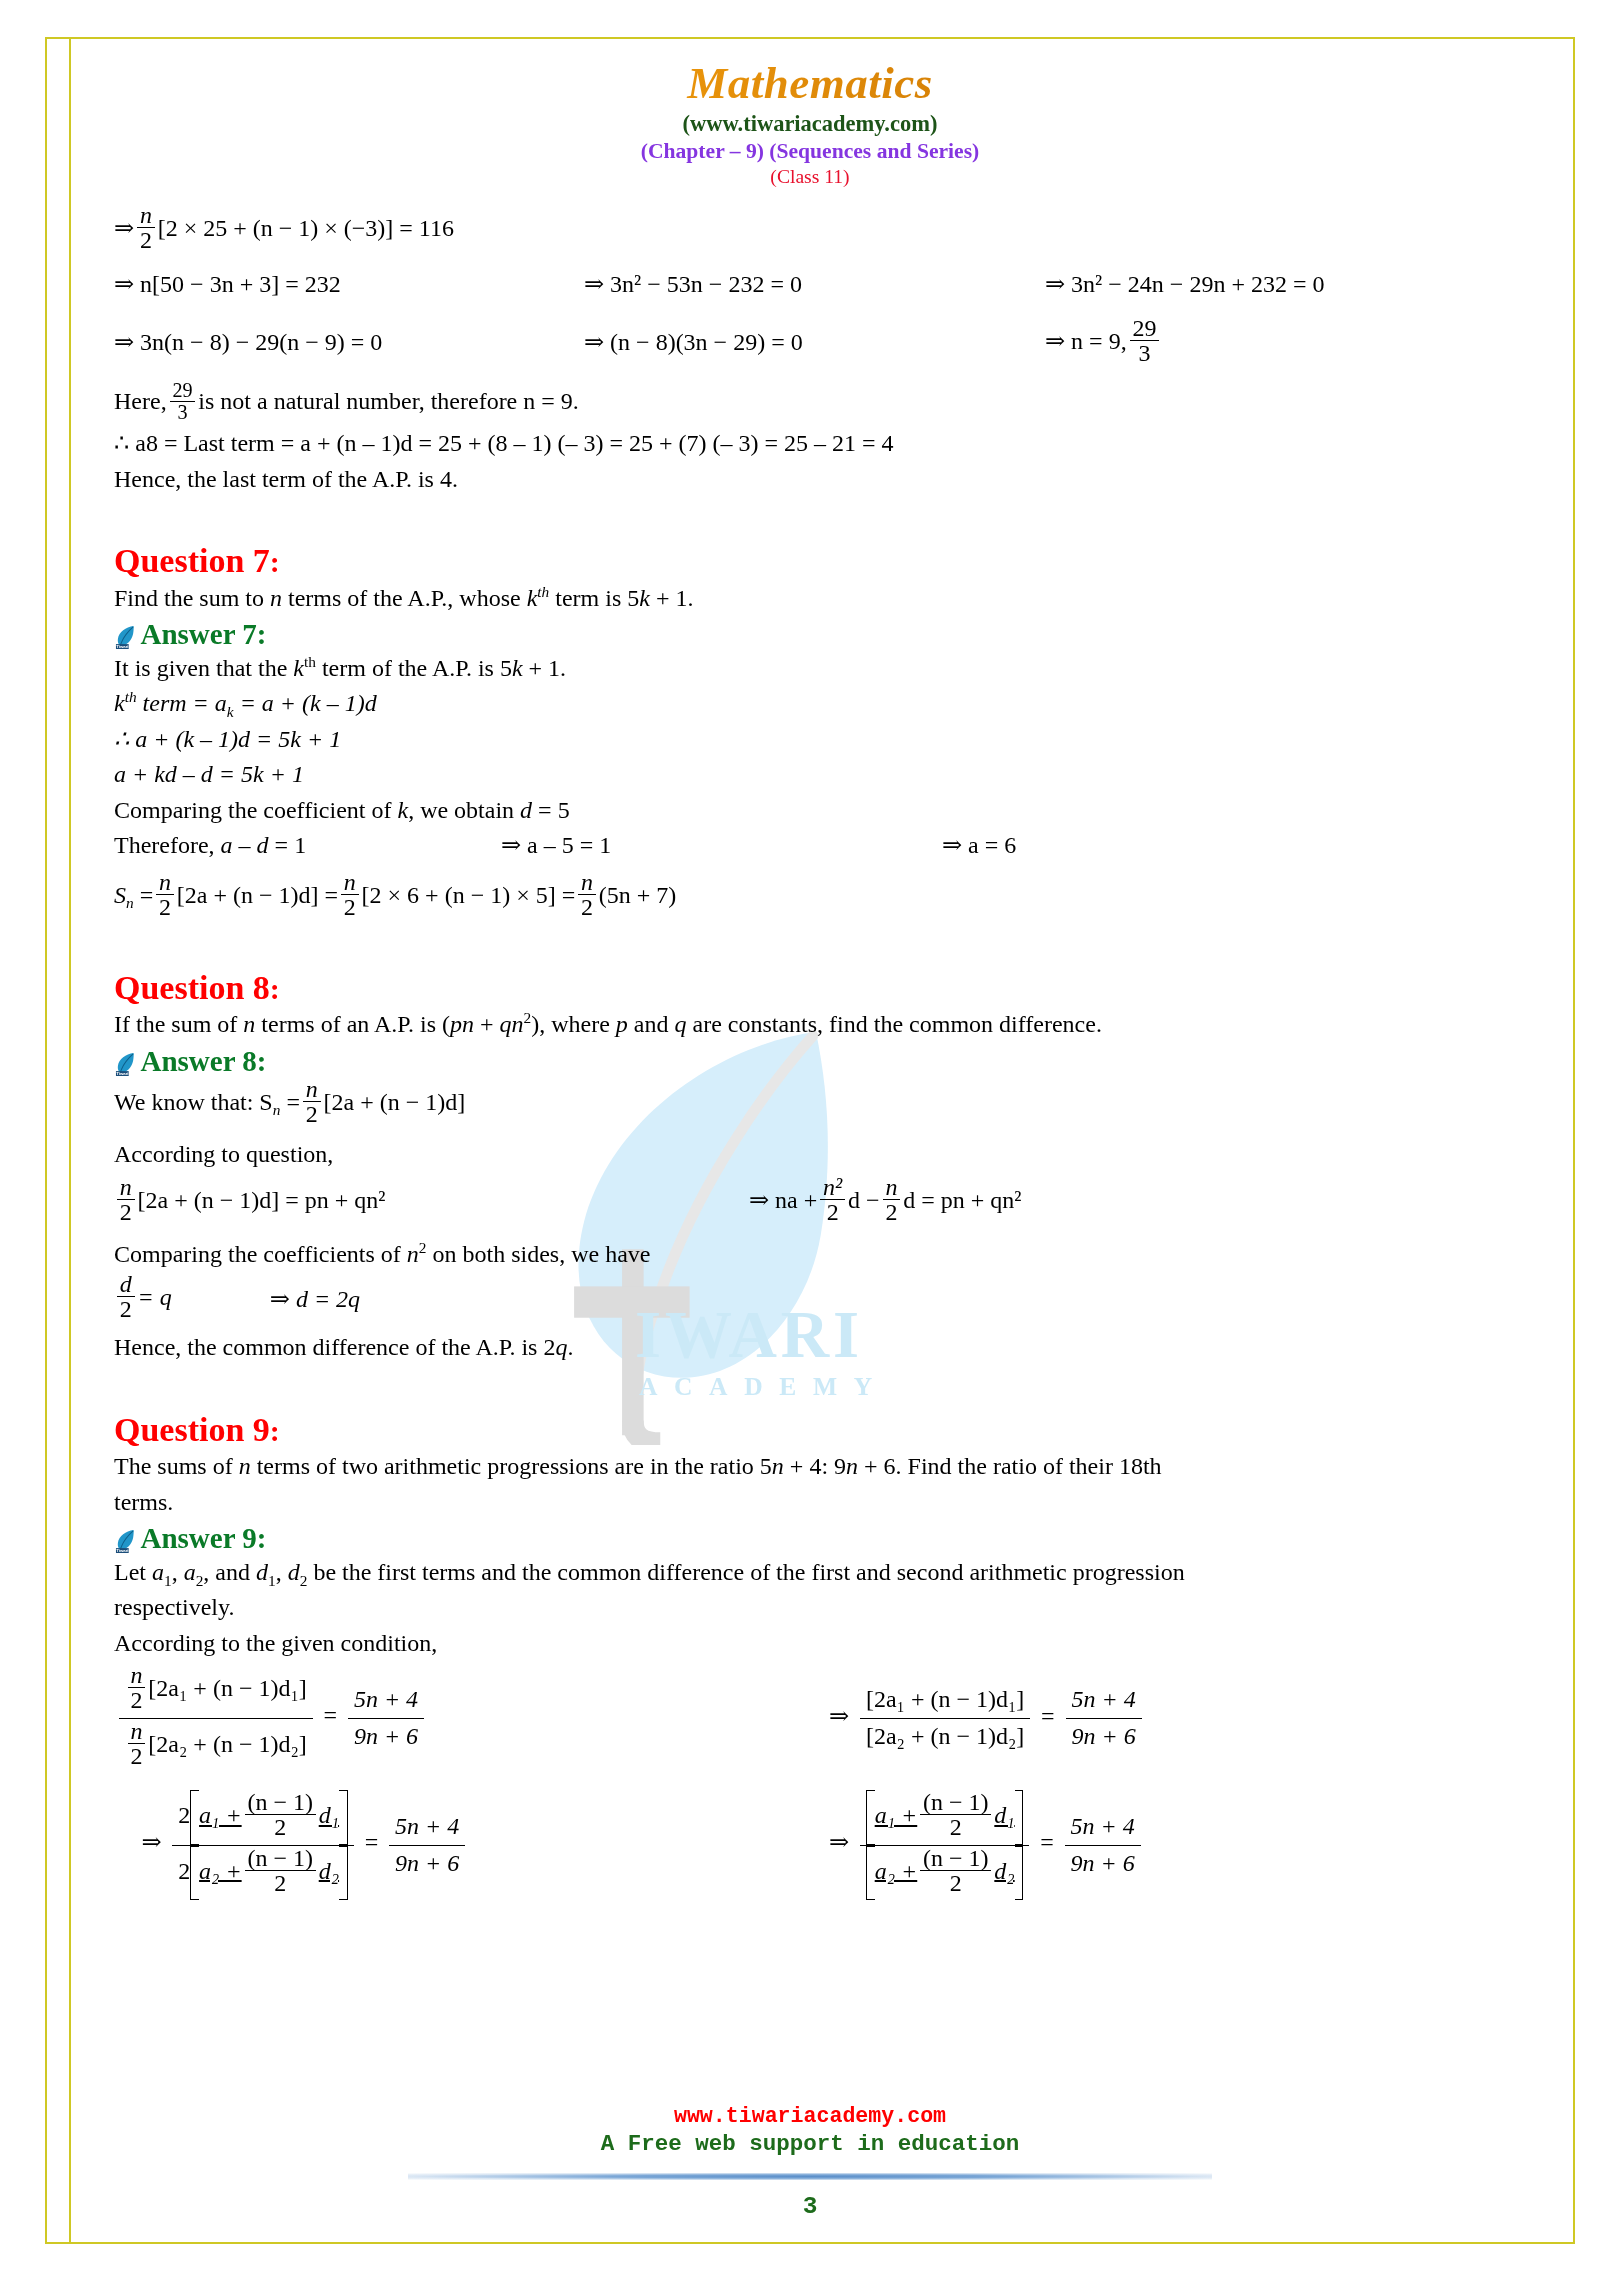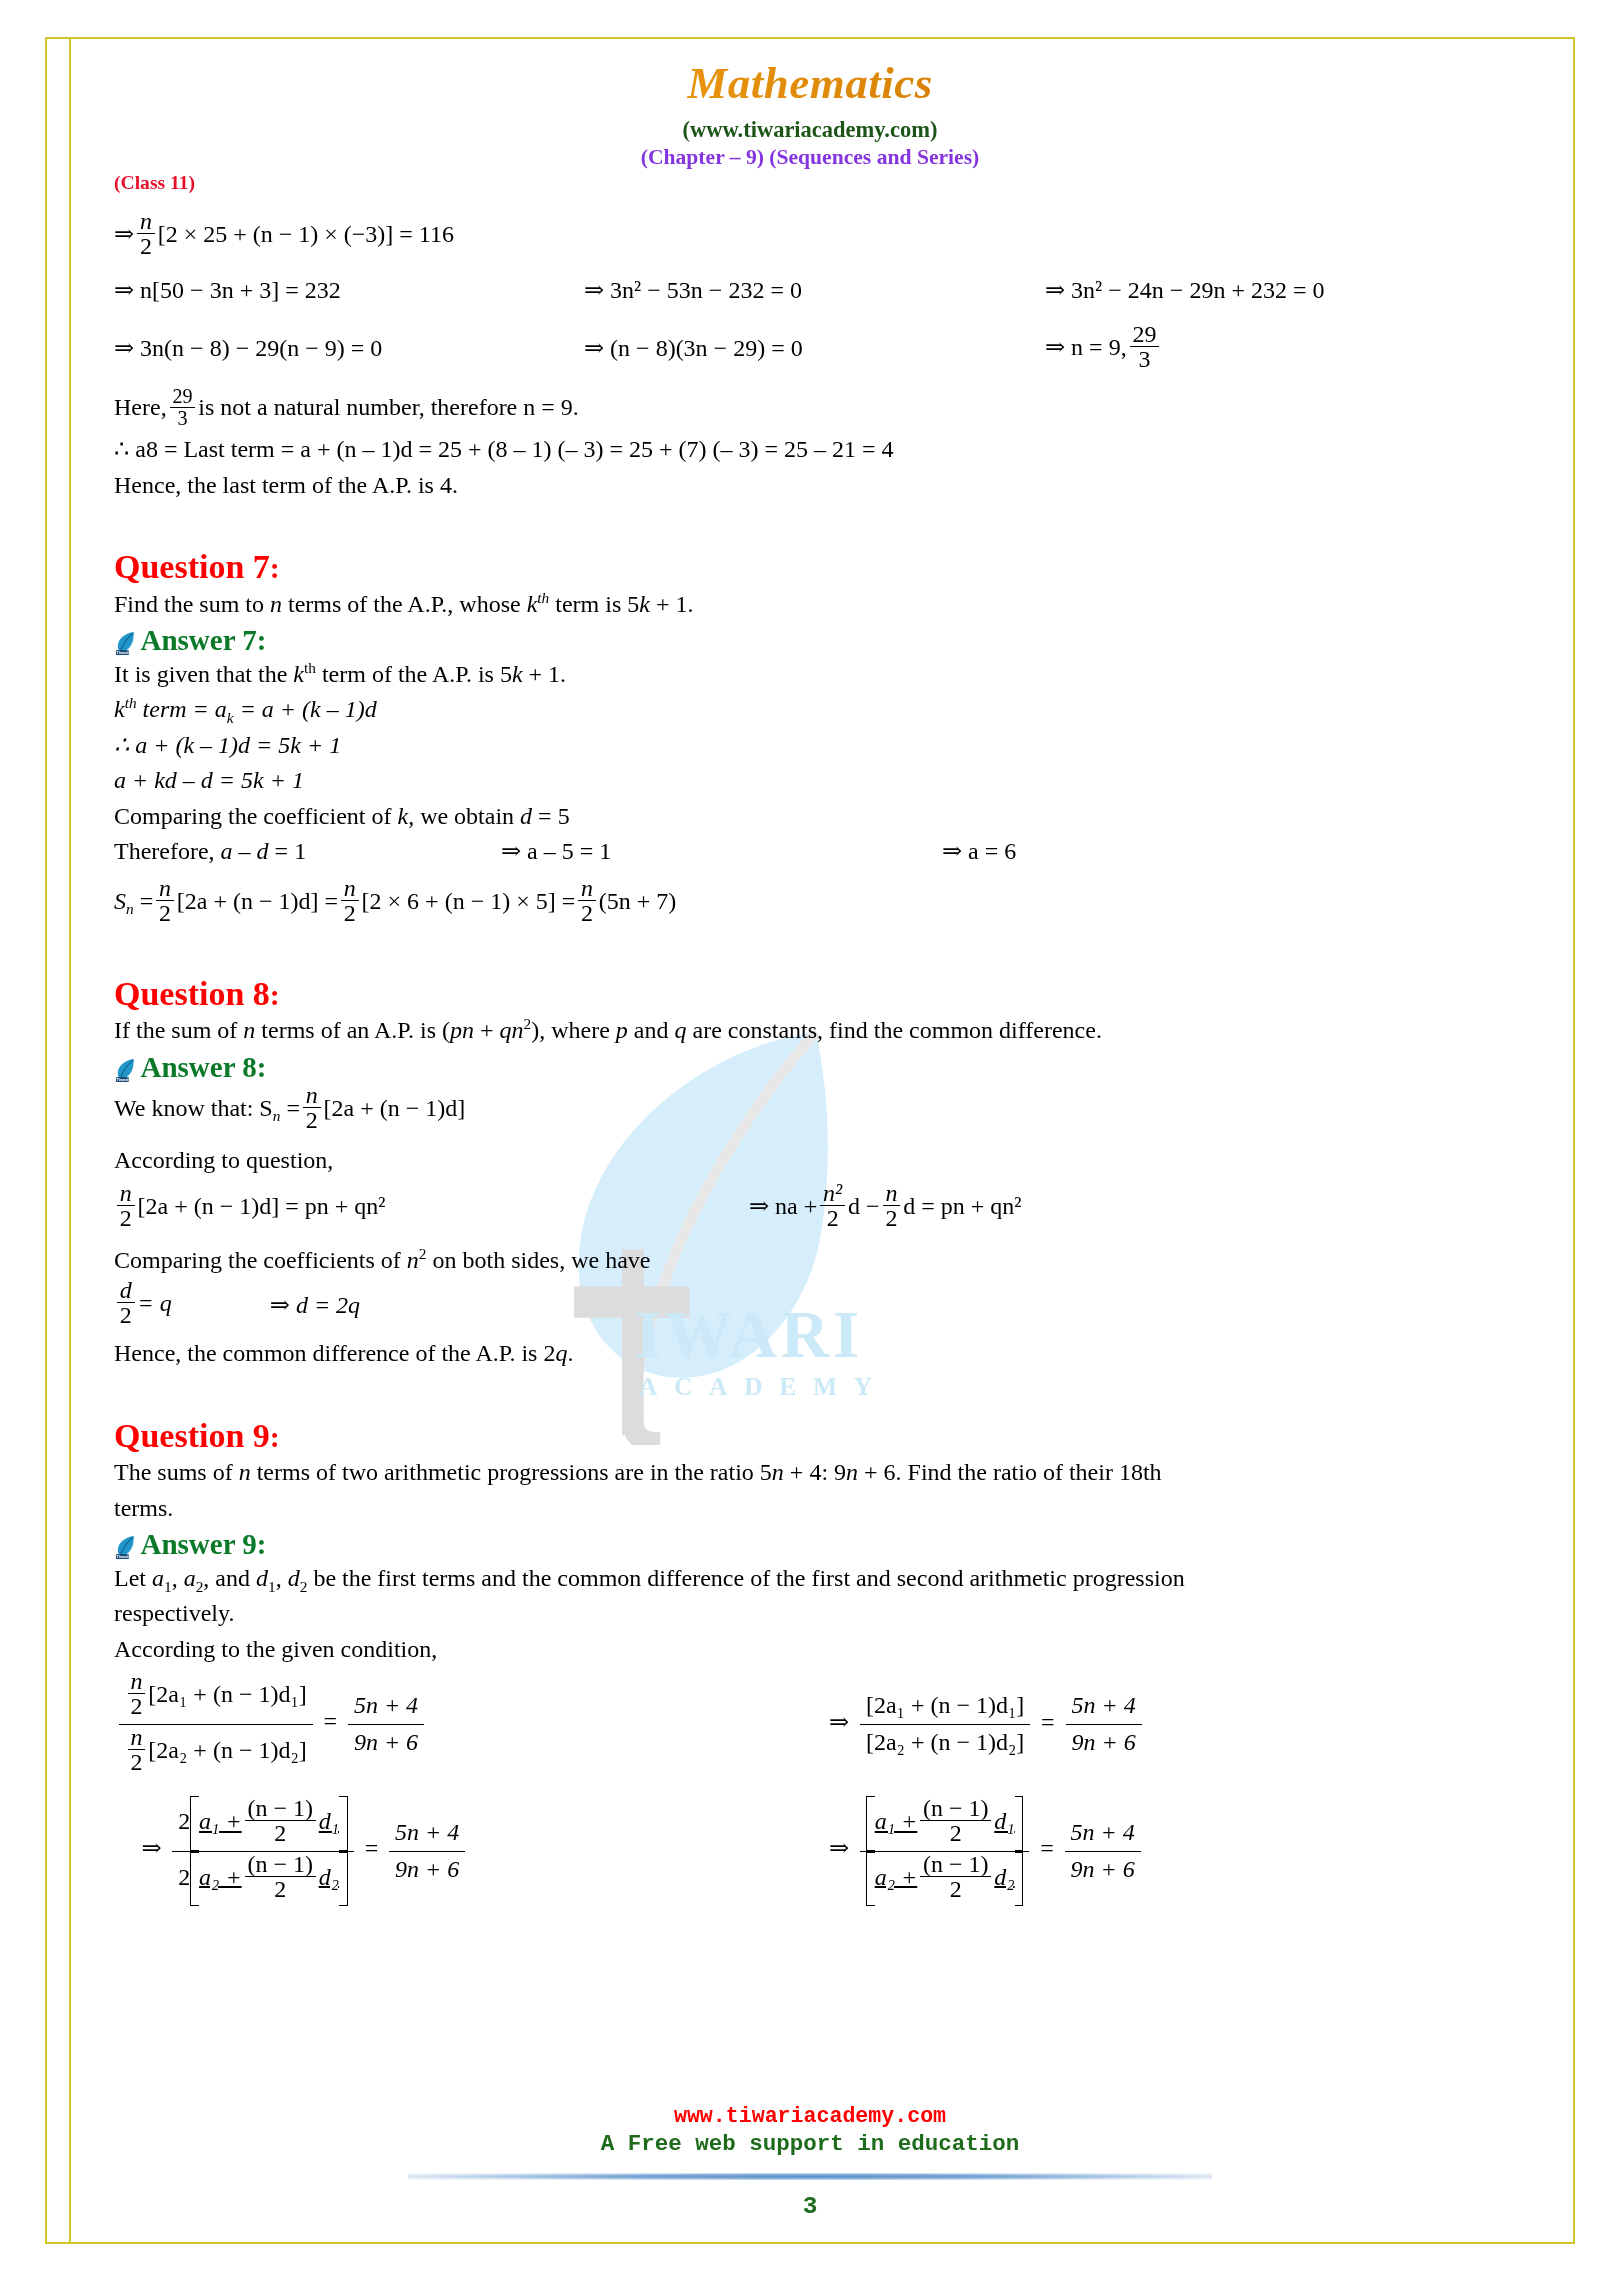--- a/index.html
+++ b/index.html
@@ -51,33 +51,33 @@
     background-clip: text;
     color: transparent;
     letter-spacing: 0.5px;
   }
   .doc-url {
     text-align: center;
     font-size: 22.5px;
     font-weight: bold;
     color: #1d5418;
     line-height: 1.25;
-    margin-top: 8px;
+    margin-top: 2px;
   }
   .doc-chapter {
     text-align: center;
     font-size: 21.6px;
     font-weight: bold;
     color: #8535e0;
     line-height: 1.25;
   }
   .doc-class {
-    text-align: left;
+    text-align: center;
     font-size: 19.6px;
-    font-weight: bold;
+    font-weight: normal;
     color: #e8112d;
     line-height: 1.25;
   }
 
   
   .body-area { margin-top: 15.7px; position: relative; z-index: 2; }
   .line {
     font-size: 24px;
     color: #000;
     line-height: 1.32;

